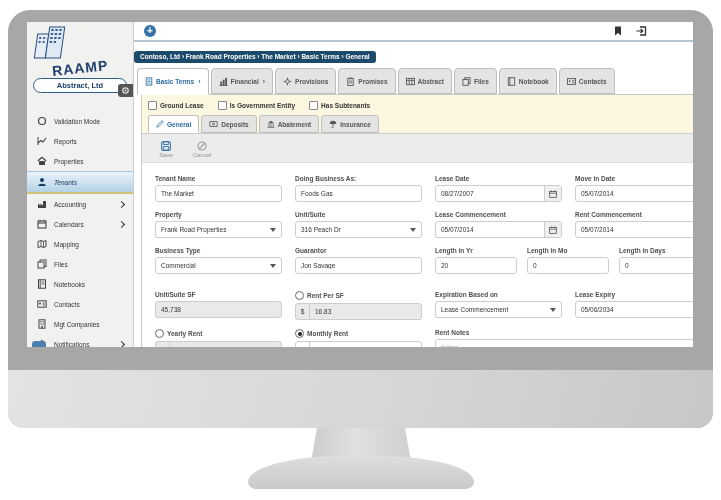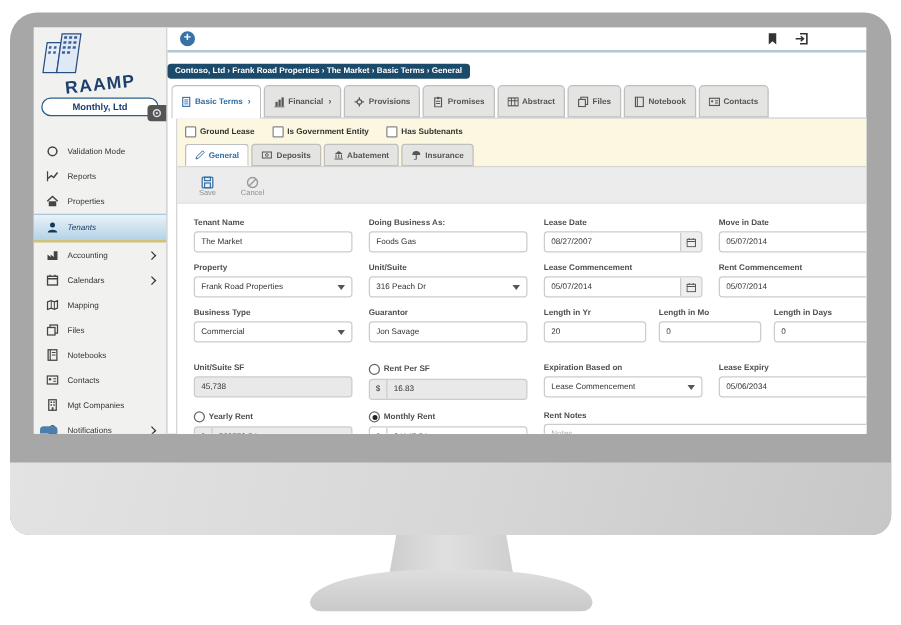--- a/index.html
+++ b/index.html
@@ -113,21 +113,21 @@
                 <rect x="19" y="16" width="2.4" height="2"></rect>
                   <rect x="23" y="16" width="2.4" height="2"></rect>
                 <rect x="8" y="12" width="2" height="2"></rect>
                   <rect x="12" y="12" width="2" height="2"></rect>
                 <rect x="8" y="16" width="2" height="2"></rect>
                   <rect x="12" y="16" width="2" height="2"></rect>
               </g>
             </g>
           </svg>
           <div class="brand">RAAMP</div>
-          <div class="org-pill">Monthly, Ltd</div>
+          <div class="org-pill">Abstract, Ltd</div>
         </div>
         <div class="gear-btn">
           <svg width="9" height="9" viewBox="0 0 10 10">
             <circle cx="5" cy="5" r="3" fill="none" stroke="#ddd" stroke-width="1.4"></circle>
             <circle cx="5" cy="5" r="1" fill="#ddd"></circle>
           </svg>
         </div>
 
         <div class="nav">
           <div class="sitem">

